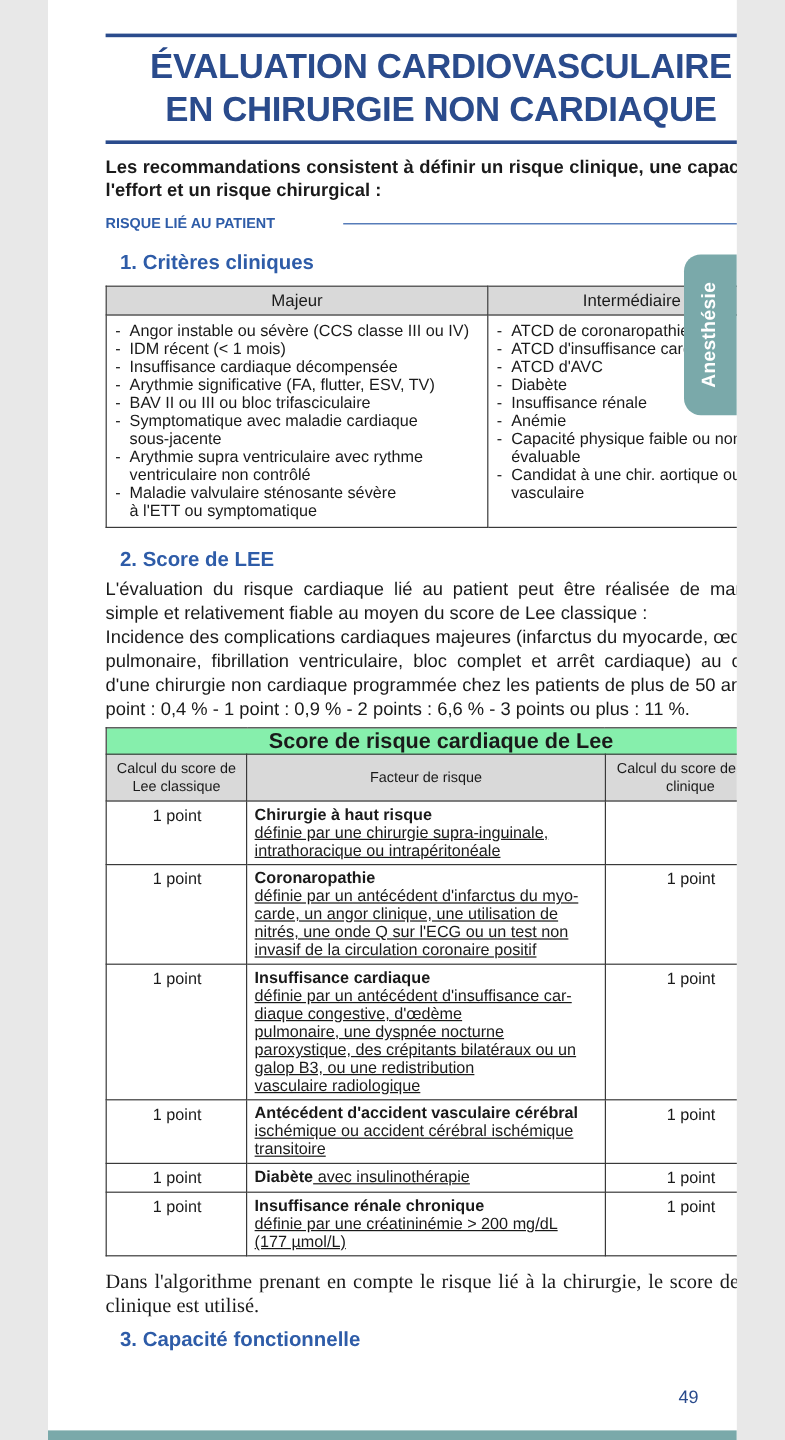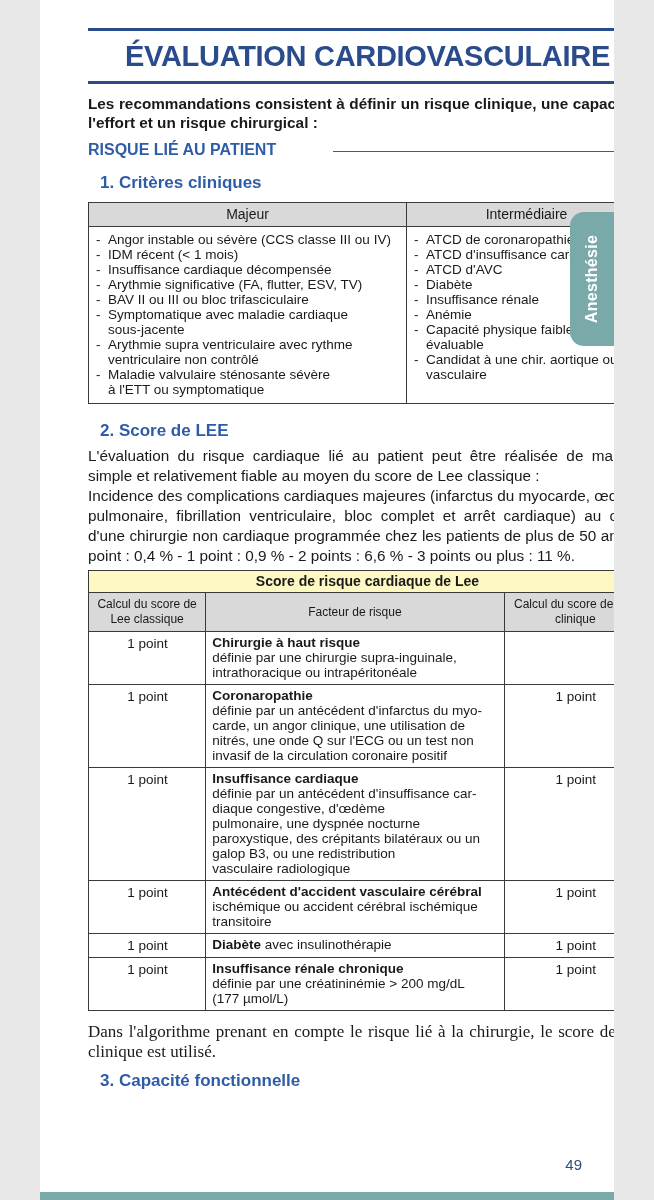--- a/index.html
+++ b/index.html
@@ -13,21 +13,21 @@
 
   .rule { height:3px; background:#2a4b8c; }
   .doc-title {
     color:#2a4b8c; font-weight:bold; font-size:29px; line-height:36px;
     text-align:center; margin:7px 0; letter-spacing:-0.3px;
   }
   .intro { font-size:15.3px; line-height:19px; text-align:justify; margin-top:10px;font-weight:bold; }
 
   .risk-heading {
     display:flex; align-items:baseline;
-    color:#2e5ca8; font-weight:bold; font-size:16px; line-height:20px; margin-top:8px;gap:48px;
+    color:#2e5ca8; font-weight:bold; font-size:12px; line-height:20px; margin-top:8px;gap:48px;
   }
   .risk-heading .underline {
     flex:1; border-bottom:1.5px solid #2e5ca8; margin-left:9px; transform:translateY(-3px);
   }
   .num-heading { color:#2e5ca8; font-weight:bold; font-size:17px; line-height:22px; margin-top:12px;margin-left:12px; }
   .num-heading.mt-lg { margin-top:16px; }
 
   table { border-collapse:collapse; width:100%; }
   th, td { border:1.5px solid #3a3a3a; }
   th { background:#d9d9d9; font-weight:normal; }
@@ -36,26 +36,26 @@
   .criteria-table th { font-size:14px; padding:4px 2px; }
   .criteria-table td { vertical-align:top; padding:5px 5px 6px 6px; }
   ul.bullets { list-style:none; }
   ul.bullets li { position:relative; padding-left:13px; white-space:pre-line; }
   ul.bullets li::before { content:"-"; position:absolute; left:1px; top:0; }
 
   .para { font-size:15.3px; line-height:20px; text-align:justify; }
   .para.first { margin-top:4px; }
 
   .lee-table { margin-top:4px; font-size:13.5px; line-height:15px; }
-  .lee-table .title-cell { background:#fef9c3; font-weight:bold; text-align:center; font-size:14px; padding:3px 20px; }
+  .lee-table .title-cell { background:#86efac; font-weight:bold; text-align:center; font-size:18px; padding:3px 20px; }
   .lee-table th { font-size:12px; line-height:15px; padding:4px 2px; vertical-align:middle; }
   .lee-table td { vertical-align:top; padding:3px 5px 4px 6px; }
   .cell-point { text-align:center; padding-top:4px !important; }
   .factor-name { font-weight:bold; }
-  .factor-desc { white-space:pre-line; }
+  .factor-desc { white-space:pre-line;text-decoration:underline; }
   tr.inline-desc .factor-name, tr.inline-desc .factor-desc { display:inline; }
 
   .closing { font-size:17px; line-height:20px; text-align:justify; margin-top:11px;font-family:Liberation Serif, serif; }
 
   .page-number { position:absolute; right:32px; top:1156px; color:#2a4b8c; font-weight:normal; font-size:15px; }
   .footer-bar { position:absolute; left:0; right:0; bottom:0; height:8px; background:#7aa9aa; }
   .side-tab {
     position:absolute; right:0; top:212px; width:44px; height:134px;
     background:#7aa9aa; border-radius:14px 0 0 14px;
   }
@@ -68,20 +68,21 @@
 </head>
 <body>
 
 <div class="page">
   <div class="content">
 
     <div style="height:28px"></div>
     <div class="rule"></div>
     <div class="doc-title">
       <div>ÉVALUATION CARDIOVASCULAIRE</div>
+      <div>EN CHIRURGIE NON CARDIAQUE</div>
     </div>
     <div class="rule"></div>
 
     <p class="intro">Les recommandations consistent à définir un risque clinique, une capacité à l'effort et un risque chirurgical :</p>
 
     <div class="risk-heading">
       <span>RISQUE LIÉ AU PATIENT</span>
       <span class="underline"></span>
     </div>
 

